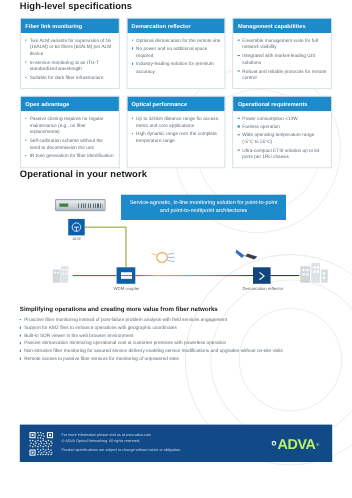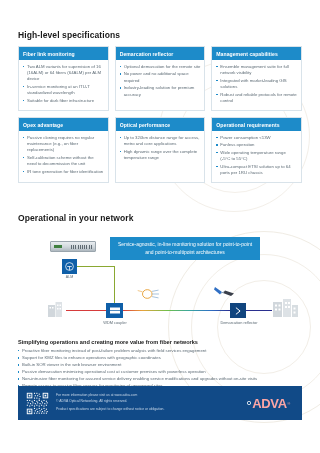--- a/index.html
+++ b/index.html
@@ -66,21 +66,21 @@
     position: relative;
     z-index: 2;
     padding: 0 18px;
     box-sizing: border-box;
   }
 
   h2.section-title {
     font-size: 8.5px;
     font-weight: bold;
     color: #1a1a1a;
-    margin: 30px 0 6px 0;
+    margin: 0 0 6px 0;
     letter-spacing: 0.1px;
   }
 
   
   .card-grid {
     display: grid;
     grid-template-columns: repeat(3, 1fr);
     column-gap: 6px;
     row-gap: 6px;
   }
@@ -375,21 +375,21 @@
     font-size: 3.4px;
     line-height: 1.55;
     color: #c6d6e8;
   }
   .footer-text p.spaced {
     margin-top: 3.5px;
   }
   .logo {
     display: flex;
     align-items: center;
-    color: #fca5a5;
+    color: #bef264;
     font-size: 13px;
     font-weight: bold;
     letter-spacing: -0.3px;
     padding-right: 4px;
   }
   .logo .dot {
     width: 3.2px;
     height: 3.2px;
     border-radius: 50%;
     border: 1px solid #ffffff;

